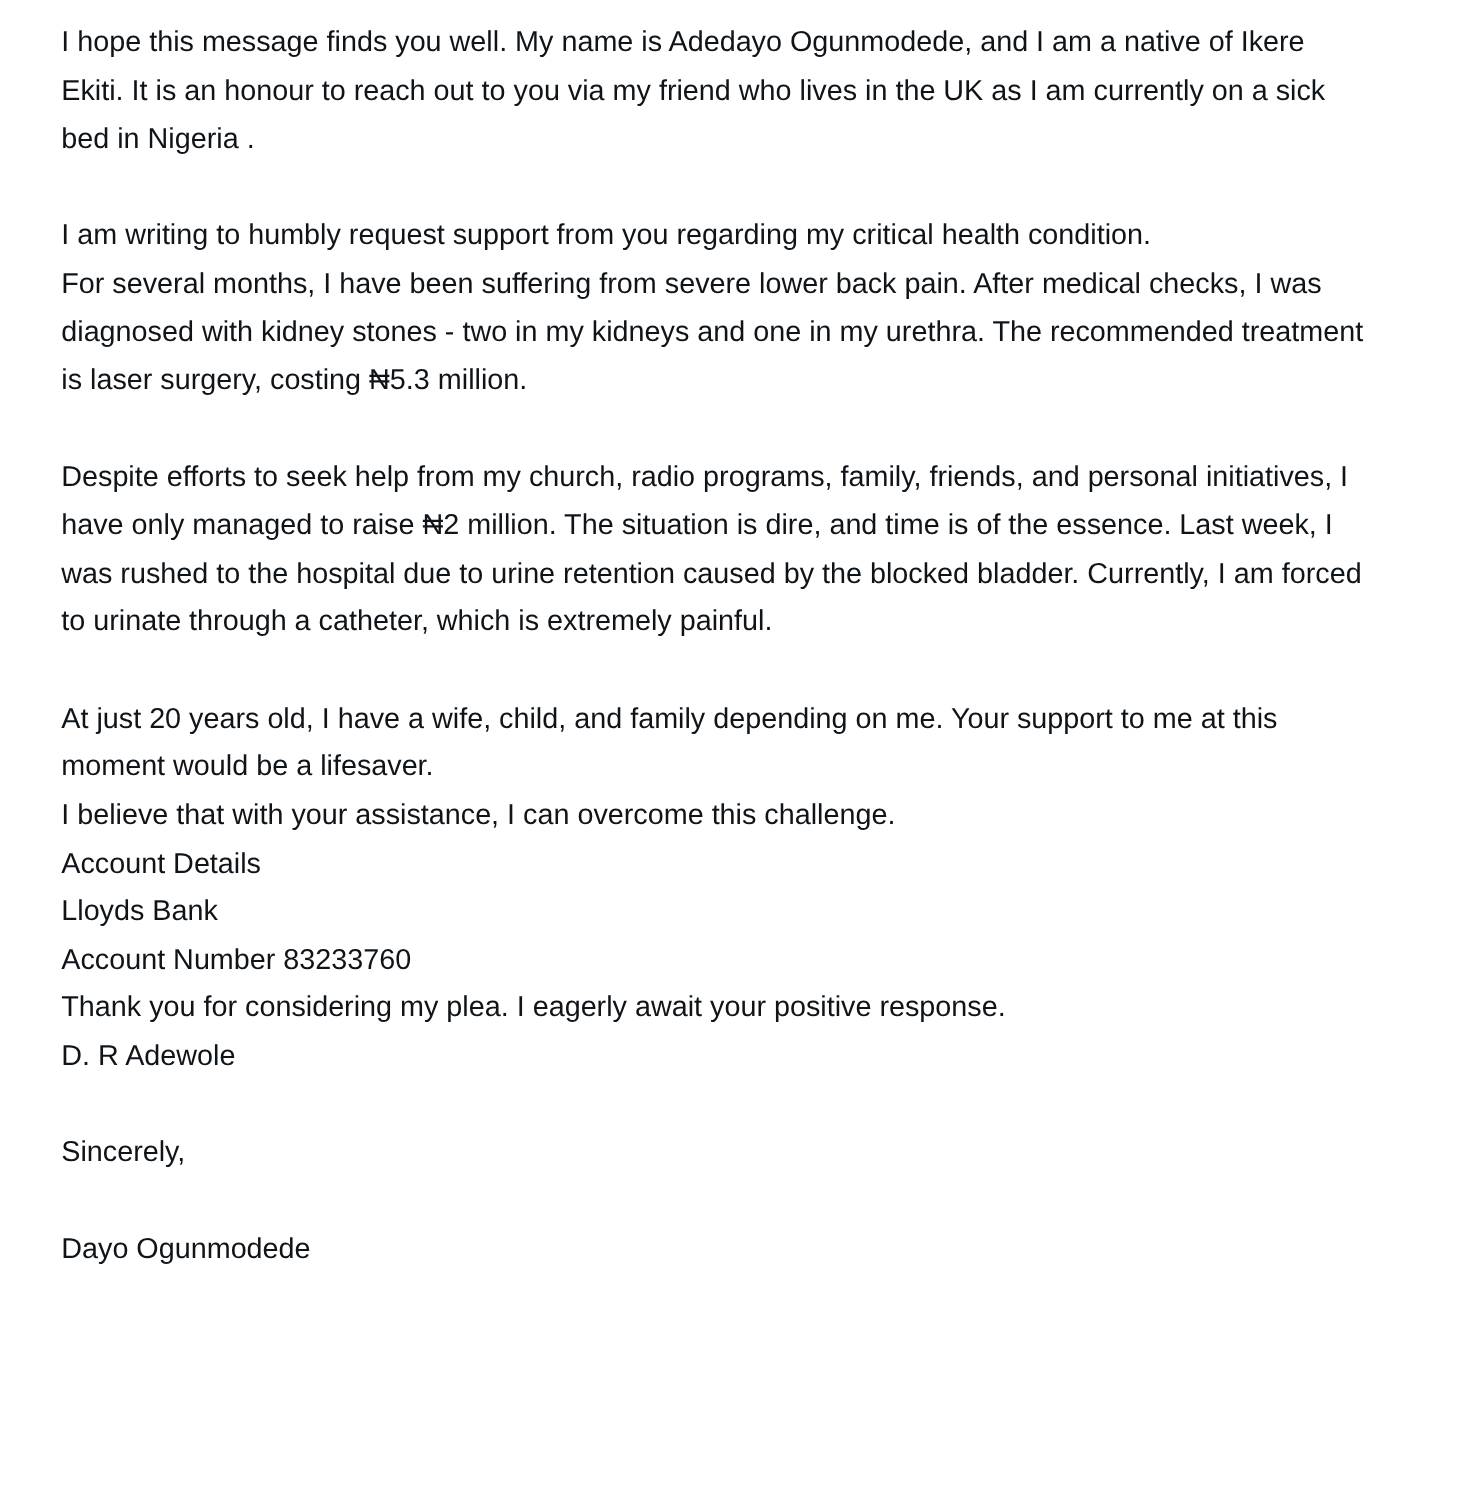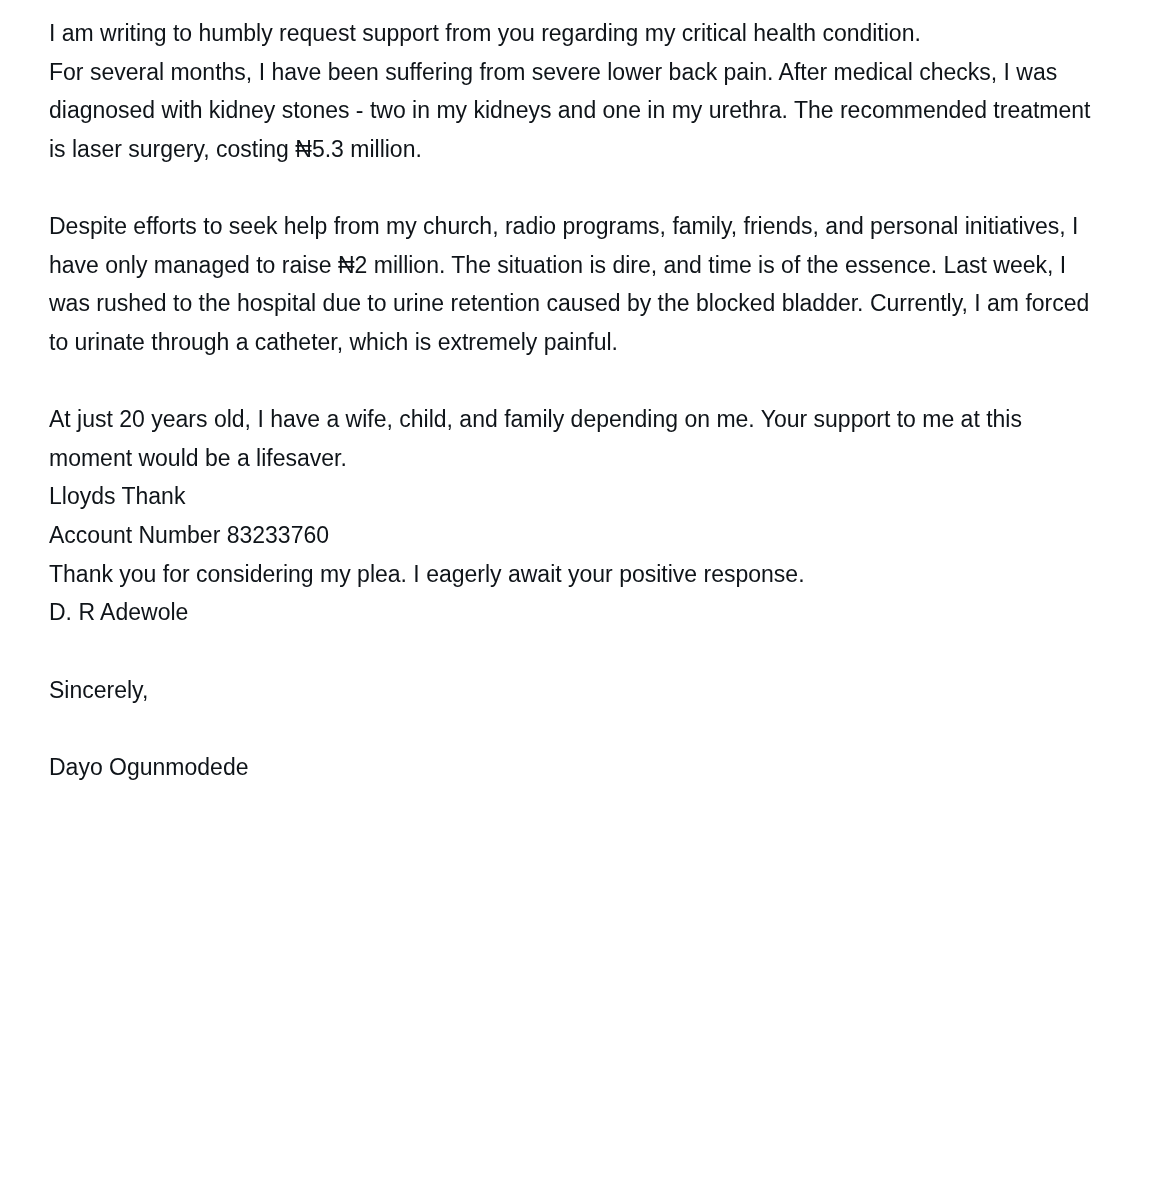--- a/index.html
+++ b/index.html
@@ -32,33 +32,38 @@
     white-space: pre-wrap;
     overflow-wrap: break-word;
   }
 </style>
 </head>
 <body>
 
 <div class="page">
   <main class="doc">
 
+    <section class="para">
+      <p class="line">I hope this message finds you well. My name is Adedayo Ogunmodede, and I am a native of Ikere Ekiti. It is an honour to reach out to you via my friend who lives in the UK as I am currently on a sick bed in Nigeria .</p>
+    </section>
 
     <section class="para">
       <p class="line">I am writing to humbly request support from you regarding my critical health condition.</p>
       <p class="line">For several months, I have been suffering from severe lower back pain. After medical checks, I was diagnosed with kidney stones - two in my kidneys and one in my urethra. The recommended treatment is laser surgery, costing ₦5.3 million.</p>
     </section>
 
     <section class="para">
       <p class="line">Despite efforts to seek help from my church, radio programs, family, friends, and personal initiatives, I have only managed to raise ₦2 million. The situation is dire, and time is of the essence. Last week, I was rushed to the hospital due to urine retention caused by the blocked bladder. Currently, I am forced to urinate through a catheter, which is extremely painful.</p>
     </section>
 
     <section class="para">
       <p class="line">At just 20 years old, I have a wife, child, and family depending on me. Your support to me at this moment would be a lifesaver.</p>
-      <p class="line">Lloyds Thank</p>
+      <p class="line">I believe that with your assistance, I can overcome this challenge.</p>
+      <p class="line">Account Details</p>
+      <p class="line">Lloyds Bank</p>
       <p class="line">Account Number 83233760</p>
       <p class="line">Thank you for considering my plea. I eagerly await your positive response.</p>
       <p class="line">D. R Adewole</p>
     </section>
 
     <section class="para">
       <p class="line">Sincerely,</p>
     </section>
 
     <section class="para">

